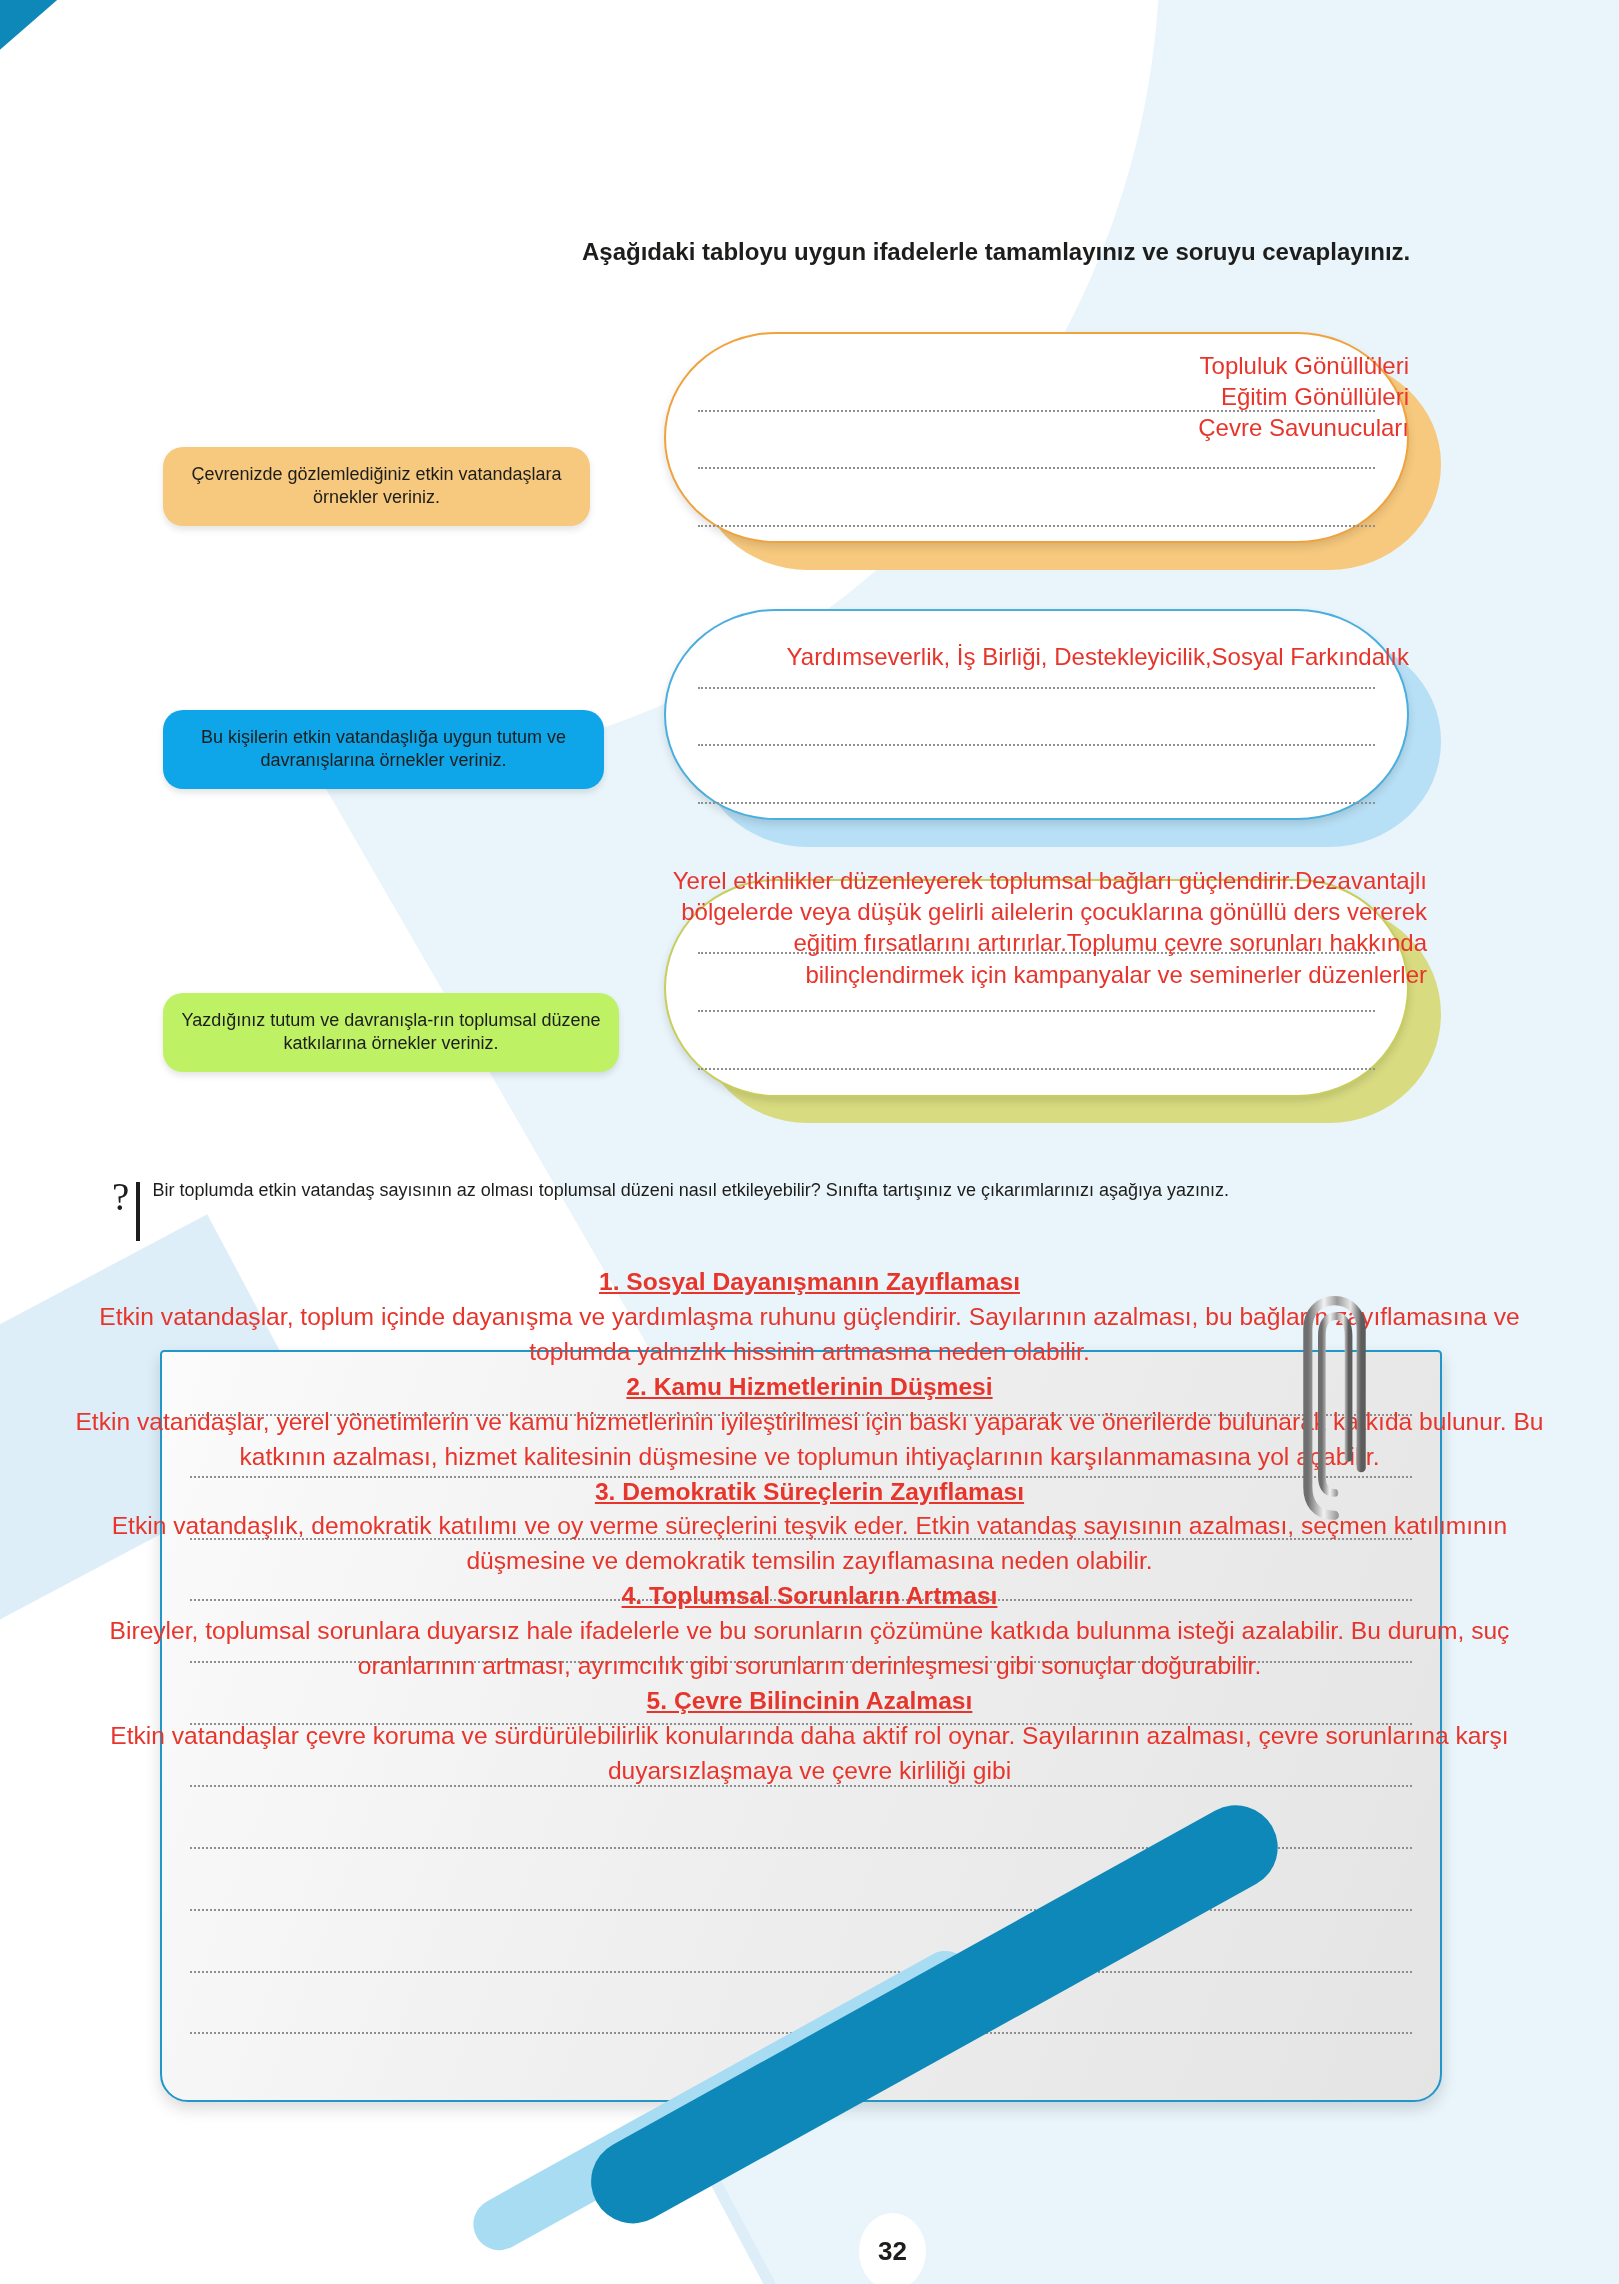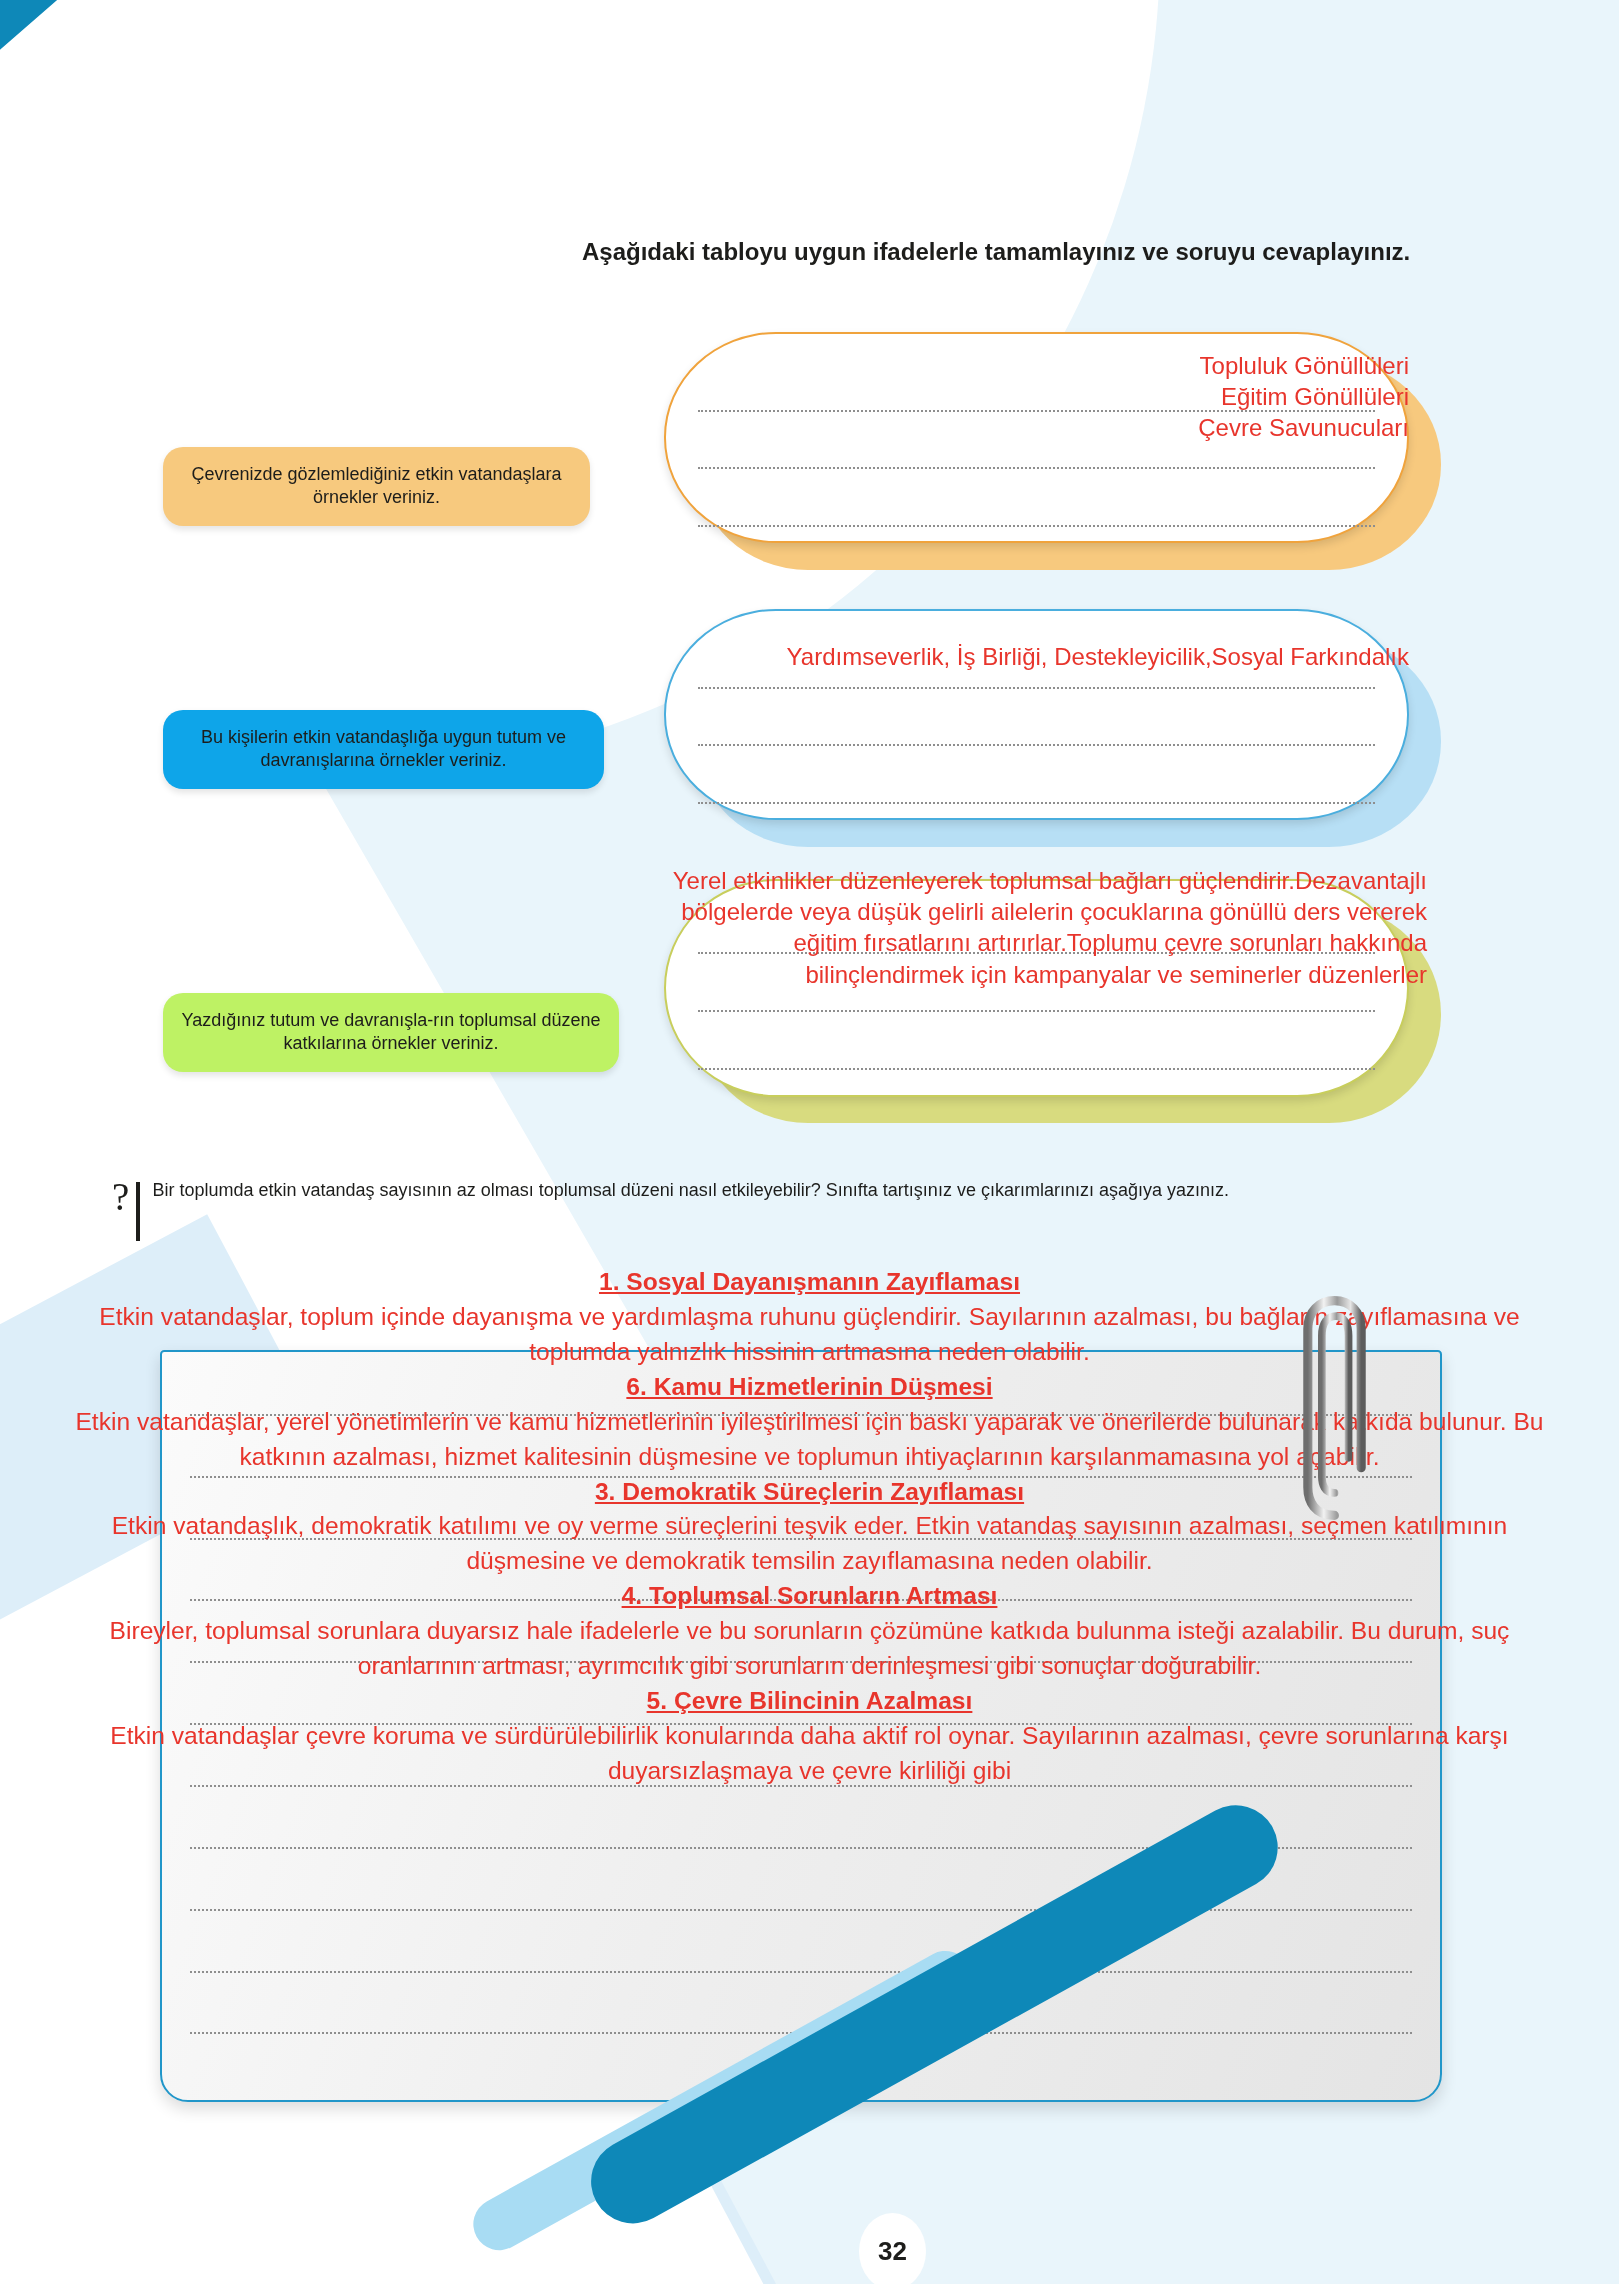--- a/index.html
+++ b/index.html
@@ -369,21 +369,21 @@
     <path d="M52 318 C24 318 14 298 14 278 L14 52 C14 28 30 12 52 12
              C74 12 90 28 90 52 L90 250" stroke="url(#clipg)" stroke-width="13" fill="none" stroke-linecap="round"></path>
     <path d="M52 286 C38 286 34 274 34 262 L34 62 C34 44 42 34 54 34
              C66 34 72 46 72 62 L72 236" stroke="url(#clipg)" stroke-width="11" fill="none" stroke-linecap="round"></path>
   </svg>
 </span>
 
 <div class="essay">
   <h3>1. Sosyal Dayanışmanın Zayıflaması</h3>
   <p>Etkin vatandaşlar, toplum içinde dayanışma ve yardımlaşma ruhunu güçlendirir. Sayılarının azalması, bu bağların zayıflamasına ve toplumda yalnızlık hissinin artmasına neden olabilir.</p>
-  <h3>6. Kamu Hizmetlerinin Düşmesi</h3>
+  <h3>2. Kamu Hizmetlerinin Düşmesi</h3>
   <p>Etkin vatandaşlar, yerel yönetimlerin ve kamu hizmetlerinin iyileştirilmesi için baskı yaparak ve önerilerde bulunarak katkıda bulunur. Bu katkının azalması, hizmet kalitesinin düşmesine ve toplumun ihtiyaçlarının karşılanmamasına yol açabilir.</p>
   <h3>3. Demokratik Süreçlerin Zayıflaması</h3>
   <p>Etkin vatandaşlık, demokratik katılımı ve oy verme süreçlerini teşvik eder. Etkin vatandaş sayısının azalması, seçmen katılımının düşmesine ve demokratik temsilin zayıflamasına neden olabilir.</p>
   <h3>4. Toplumsal Sorunların Artması</h3>
   <p>Bireyler, toplumsal sorunlara duyarsız hale ifadelerle ve bu sorunların çözümüne katkıda bulunma isteği azalabilir. Bu durum, suç oranlarının artması, ayrımcılık gibi sorunların derinleşmesi gibi sonuçlar doğurabilir.</p>
   <h3>5. Çevre Bilincinin Azalması</h3>
   <p>Etkin vatandaşlar çevre koruma ve sürdürülebilirlik konularında daha aktif rol oynar. Sayılarının azalması, çevre sorunlarına karşı duyarsızlaşmaya ve çevre kirliliği gibi</p>
 </div>
 
 <div class="footer-bar-light"></div>

